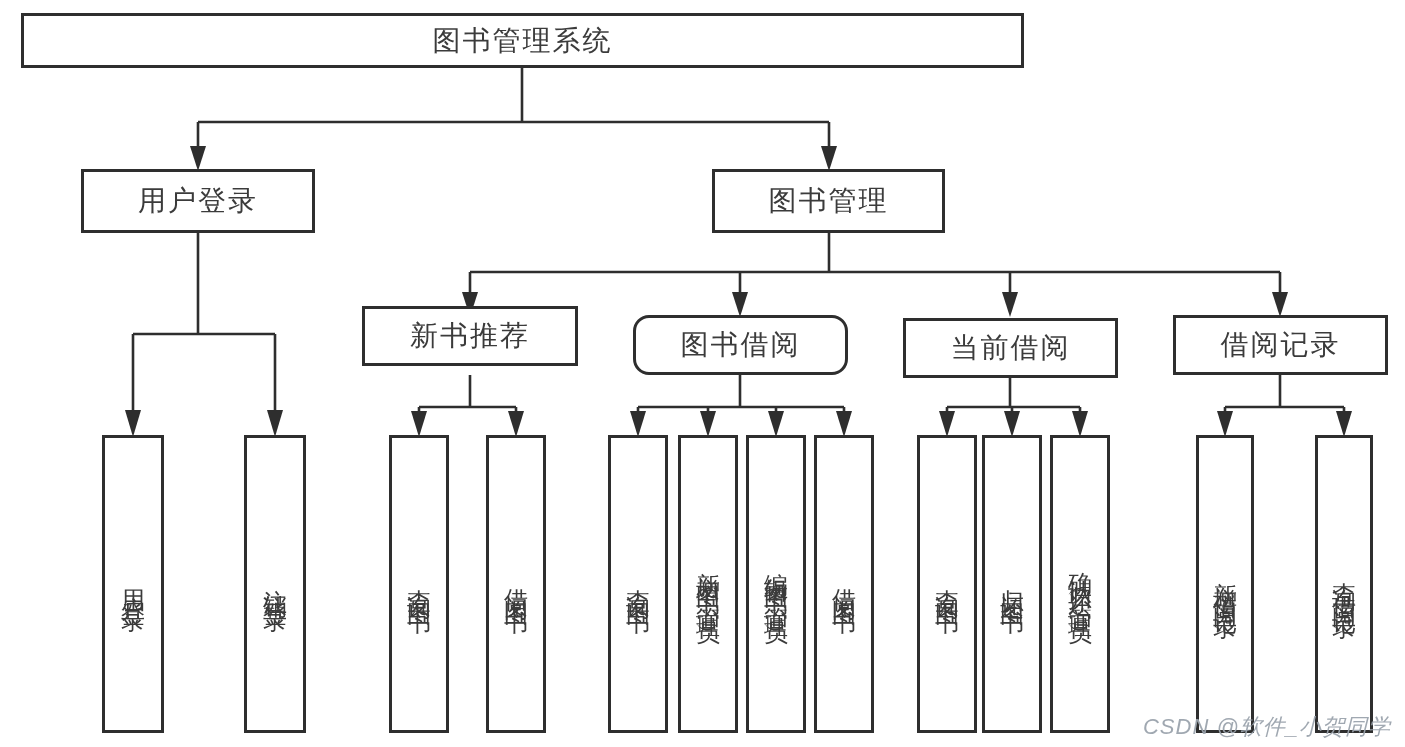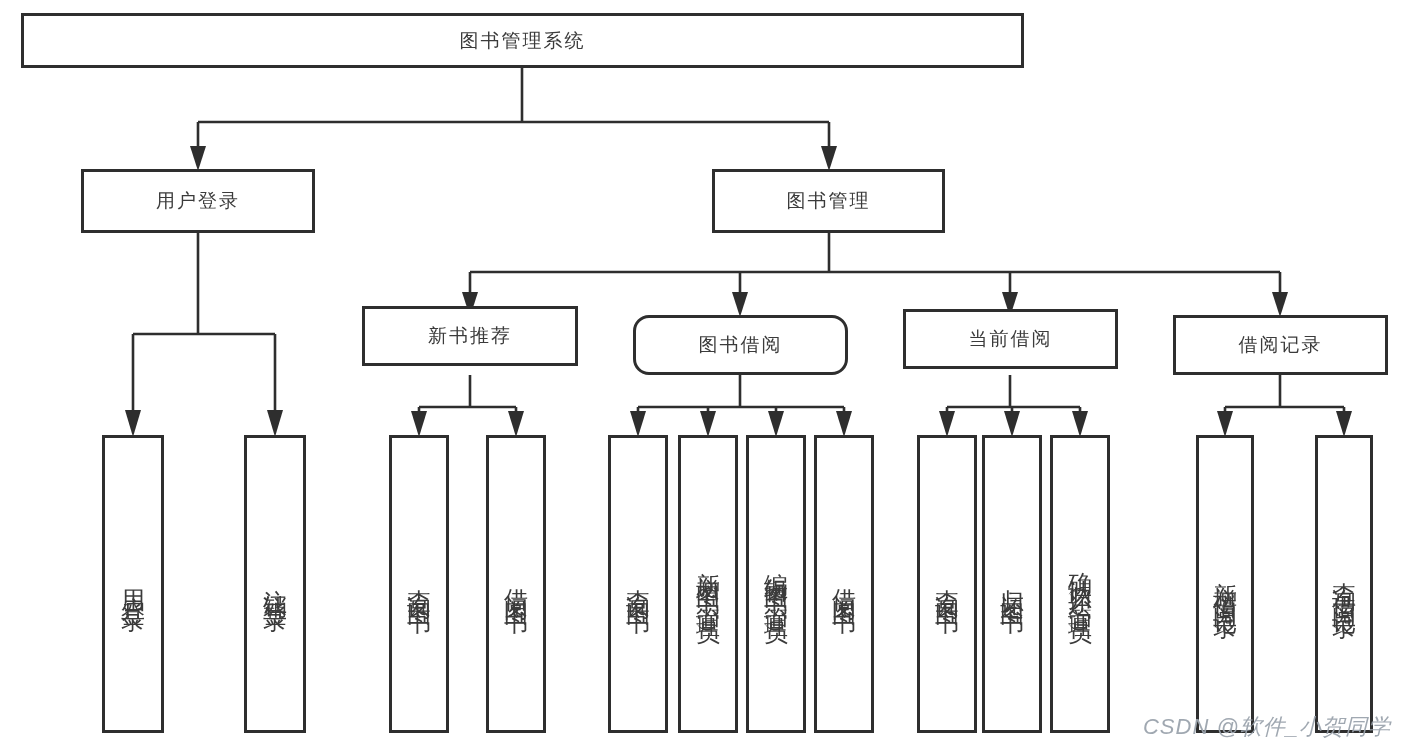--- a/index.html
+++ b/index.html
@@ -17,21 +17,21 @@
     position:absolute;
     box-sizing:border-box;
     border:3px solid #2e2e2e;
     background:#ffffff;
     display:flex;
     align-items:center;
     justify-content:center;
     color:#3b3b3b;
   }
   .hnode{
-    font-size:19px;
+    font-size:28px;
     letter-spacing:2px;
   }
   .vnode .vtext{
     writing-mode:vertical-rl;
     text-orientation:mixed;
     font-size:24px;
     letter-spacing:7px;
     line-height:1;
     color:#3b3b3b;
   }
@@ -115,21 +115,21 @@
   <div class="node hnode" style="left:712px;top:169px;width:233px;height:64px;text-align:right;">
     <span>图书管理</span>
   </div>
 
   <div class="node hnode" style="left:362px;top:306px;width:216px;height:60px;">
     <span>新书推荐</span>
   </div>
   <div class="node hnode" style="left:633px;top:315px;width:215px;height:60px;border-radius:16px;">
     <span>图书借阅</span>
   </div>
-  <div class="node hnode" style="left:903px;top:309px;width:215px;height:60px;">
+  <div class="node hnode" style="left:903px;top:318px;width:215px;height:60px;">
     <span>当前借阅</span>
   </div>
   <div class="node hnode" style="left:1173px;top:315px;width:215px;height:60px;">
     <span>借阅记录</span>
   </div>
 
   <div class="node vnode" style="left:102px;top:435px;width:62px;height:298px;">
     <span class="vtext">用户登录</span>
   </div>
   <div class="node vnode" style="left:244px;top:435px;width:62px;height:298px;">

